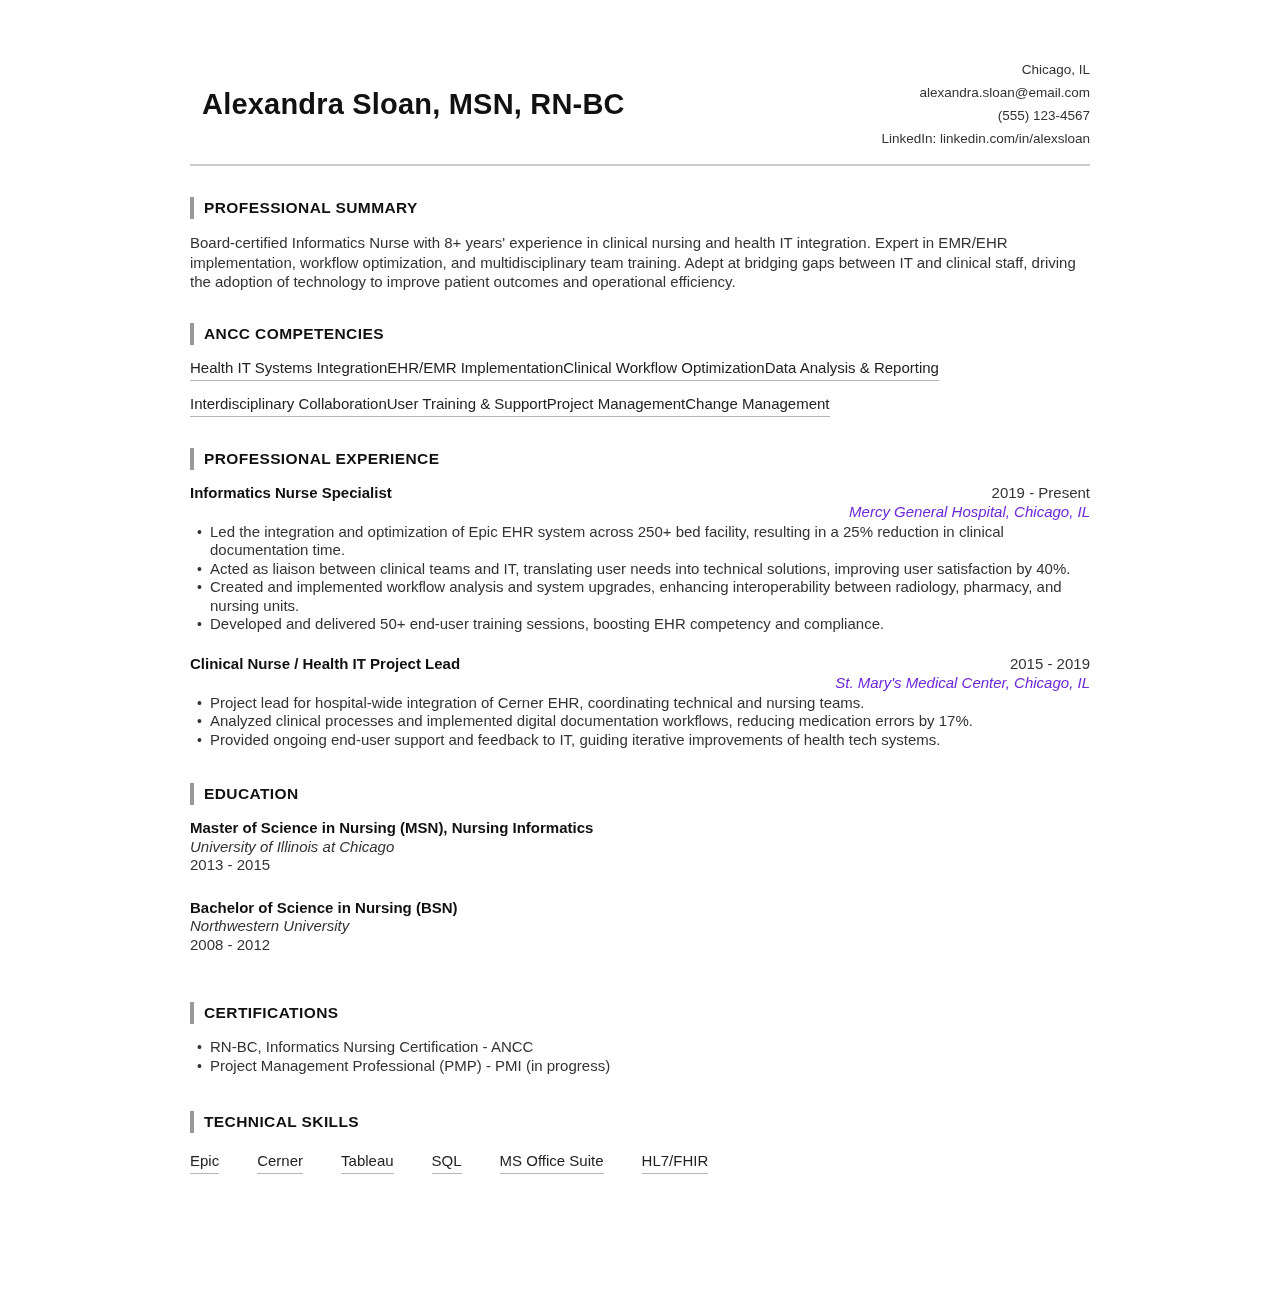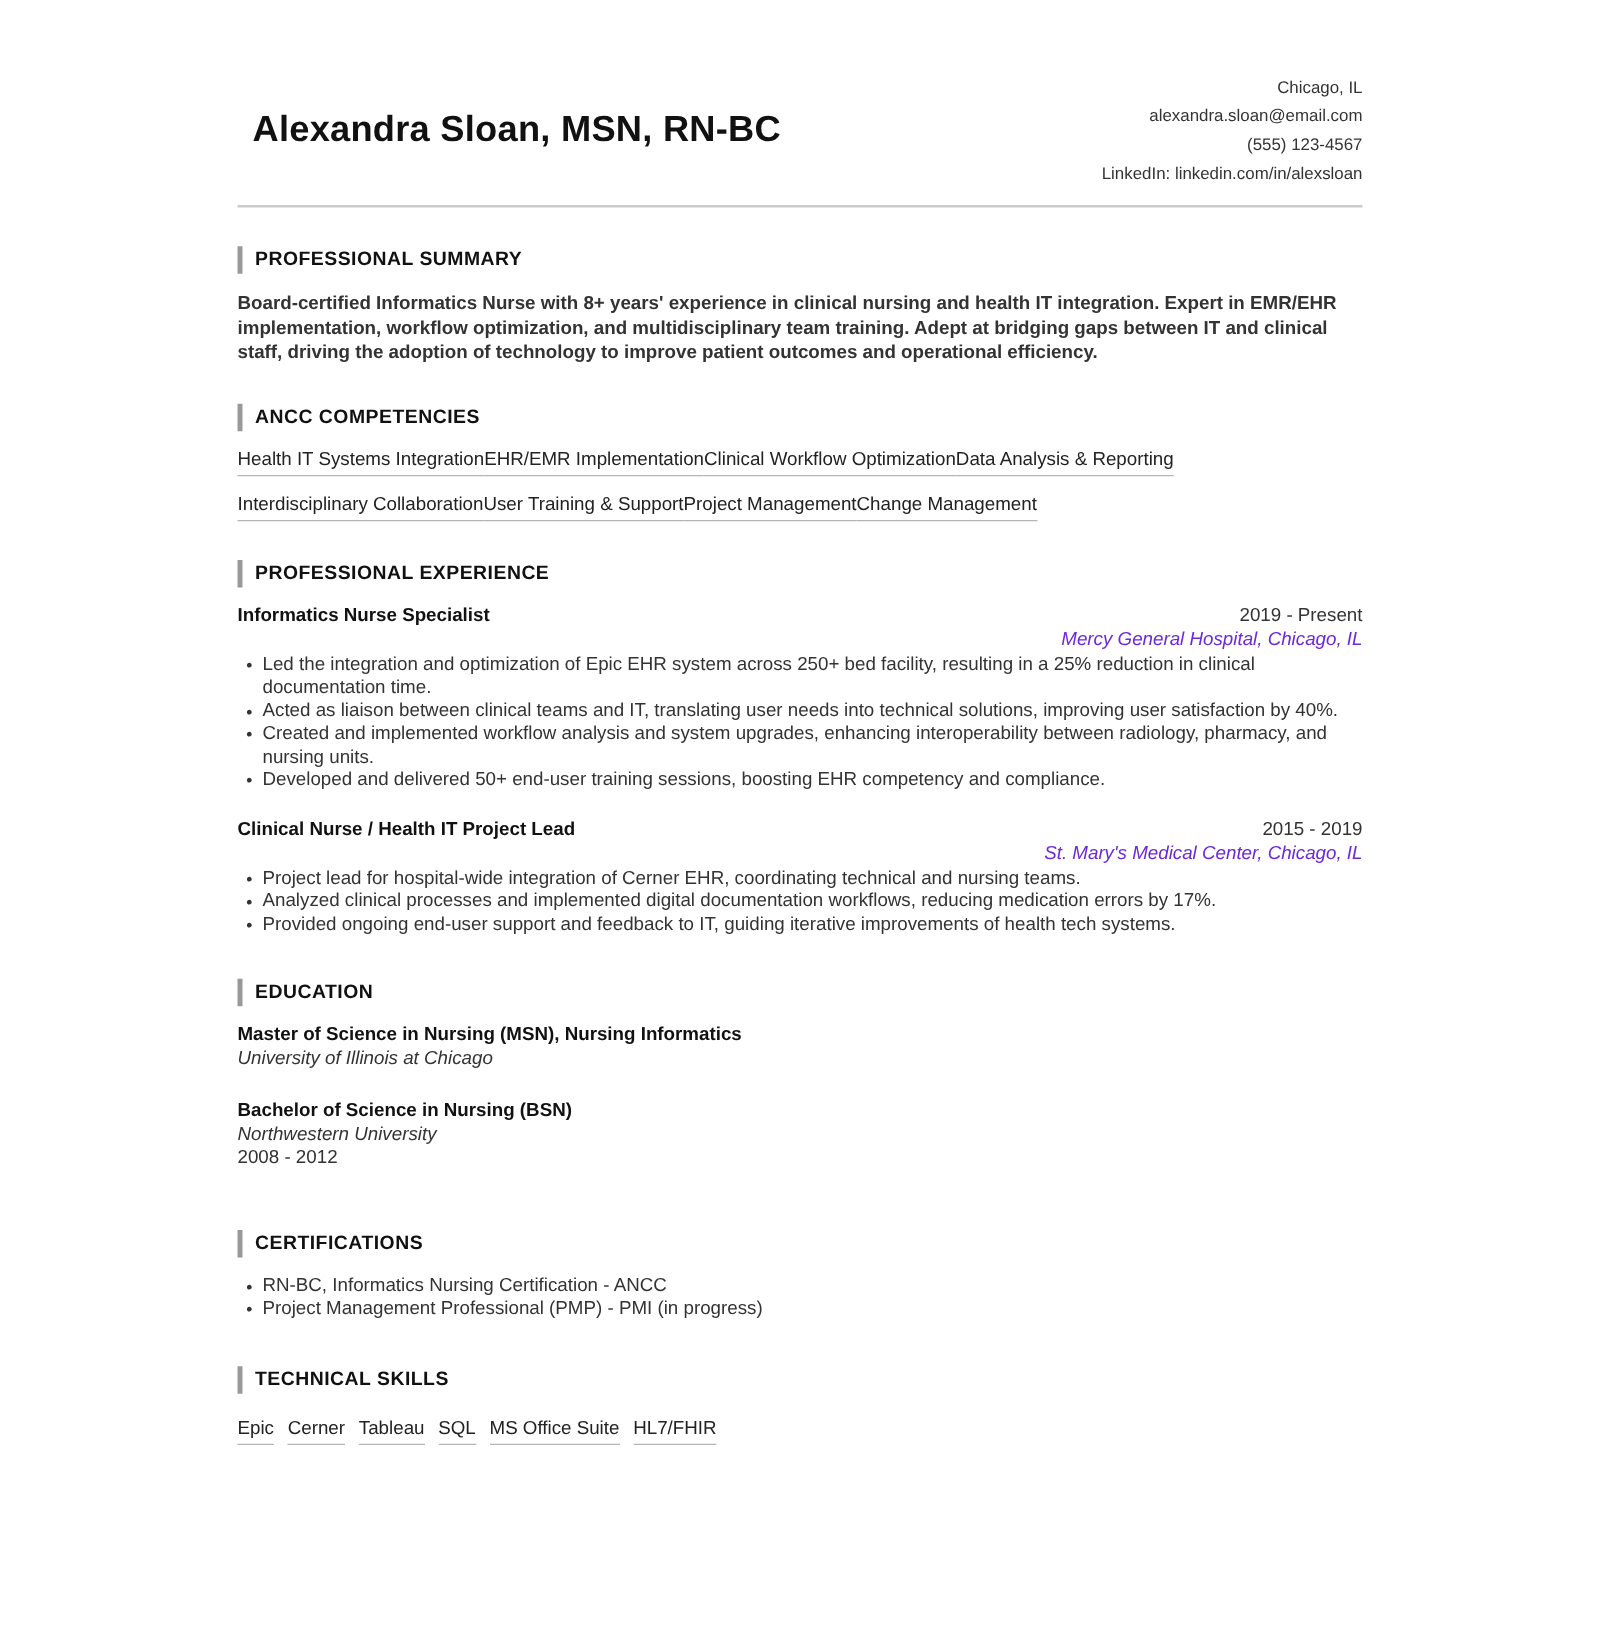--- a/index.html
+++ b/index.html
@@ -24,21 +24,21 @@
   .divider { border: none; border-top: 2px solid #cccccc; margin: 14px 0 0 0; }
 
   
   .section { margin-top: 31px; }
   .sec-h {
     font-size: 15.5px; font-weight: bold; color: #111111;
     border-left: 4px solid #999999; padding: 2px 0 2px 10px;
     margin: 0 0 14px 0; letter-spacing: 0.4px;
   }
 
-  .summary-text { font-size: 15px; line-height: 19.5px; margin: 0; color: #333333; font-weight: bold; }
+  .summary-text { font-size: 15px; line-height: 19.5px; margin: 0; color: #333333; }
 
   
   .chip-row { display: flex; margin-bottom: 14px; }
   .chip {
     font-size: 15px; color: #222222; white-space: nowrap;
     padding-bottom: 4px; border-bottom: 1.5px solid #b5b5b5;
   }
 
   
   .job { margin-bottom: 21px; }
@@ -130,40 +130,41 @@
         </ul>
       </div>
     </div>
 
     <div class="section" style="margin-top: 34px;">
       <h2 class="sec-h">EDUCATION</h2>
 
       <div class="degree">
         <div class="degree-name">Master of Science in Nursing (MSN), Nursing Informatics</div>
         <div class="degree-school">University of Illinois at Chicago</div>
+        <div class="degree-dates">2013 - 2015</div>
       </div>
 
       <div class="degree">
         <div class="degree-name">Bachelor of Science in Nursing (BSN)</div>
         <div class="degree-school">Northwestern University</div>
         <div class="degree-dates">2008 - 2012</div>
       </div>
     </div>
 
     <div class="section certs-section">
       <h2 class="sec-h">CERTIFICATIONS</h2>
       <ul class="bullets">
         <li>RN-BC, Informatics Nursing Certification - ANCC</li>
         <li>Project Management Professional (PMP) - PMI (in progress)</li>
       </ul>
     </div>
 
     <div class="section skills-section">
       <h2 class="sec-h">TECHNICAL SKILLS</h2>
-      <div class="chip-row" style="gap: 11px; margin-top: 19px;">
+      <div class="chip-row" style="gap: 38px; margin-top: 19px;">
         <span class="chip">Epic</span>
         <span class="chip">Cerner</span>
         <span class="chip">Tableau</span>
         <span class="chip">SQL</span>
         <span class="chip">MS Office Suite</span>
         <span class="chip">HL7/FHIR</span>
       </div>
     </div>
 
   </div>

